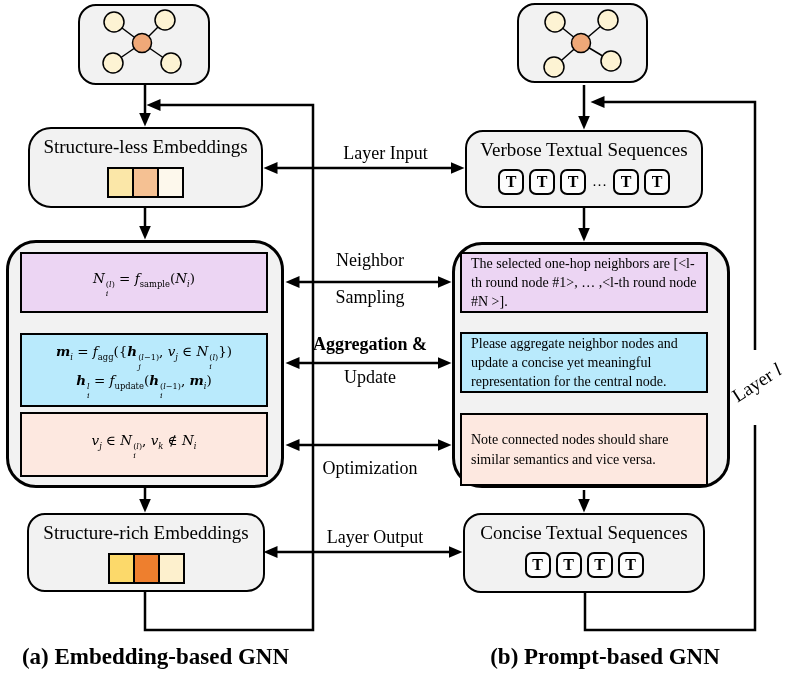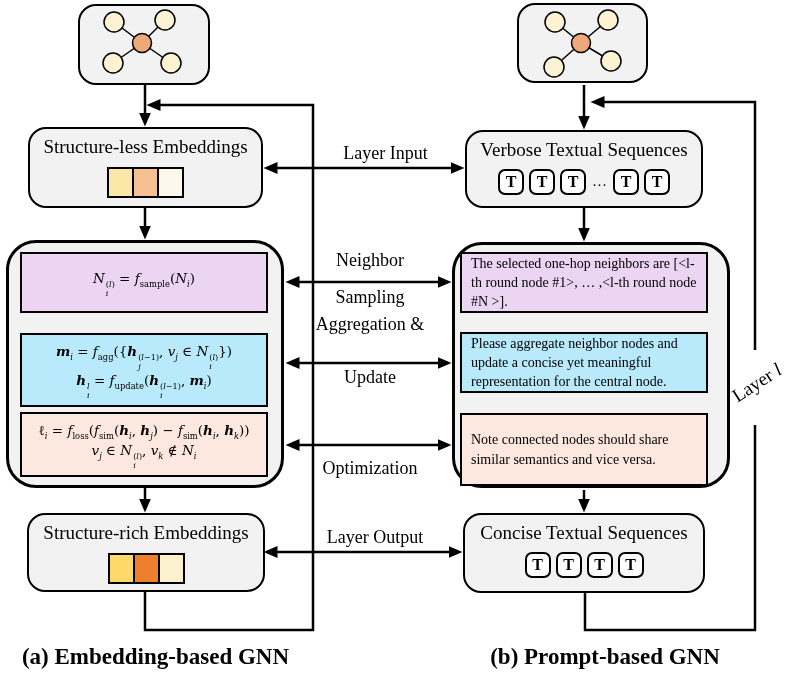--- a/index.html
+++ b/index.html
@@ -98,21 +98,21 @@
           <line x1="62" y1="38" x2="92" y2="56"></line>
         <circle cx="36" cy="17" r="10" fill="#fdf3d3"></circle>
         <circle cx="89" cy="15" r="10" fill="#fdf3d3"></circle>
         <circle cx="35" cy="62" r="10" fill="#fdf3d3"></circle>
         <circle cx="92" cy="56" r="10" fill="#fdf3d3"></circle>
         <circle cx="62" cy="38" r="9.5" fill="#efa878"></circle>
       </g>
     </svg>
   </div>
 
-  <div class="panel" style="left:28px;top:127px;width:235px;height:81px;">
+  <div class="panel" style="left:28px;top:127px;width:235px;height:81px;border-radius:23px;">
     <div class="ptitle">Structure-less Embeddings</div>
     <div class="sqrow">
       <div class="sq in1"></div>
       <div class="sq in2"></div>
       <div class="sq in3"></div>
     </div>
   </div>
 
   <div class="panel" style="left:465px;top:130px;width:238px;height:78px;">
     <div class="ptitle">Verbose Textual Sequences</div>
@@ -146,21 +146,20 @@
         </span>})</div>
     <div class="fline"><b><i>h</i></b><span class="stk">
           <span><i>l</i></span>
           <span><i>i</i></span>
         </span> = <i>f</i><sub>update</sub>(<b><i>h</i></b><span class="stk">
           <span>(<i>l</i>−1)</span>
           <span><i>i</i></span>
         </span>, <b><i>m</i></b><sub><i>i</i></sub>)</div>
   </div>
   <div class="inner formula pink" style="left:20px;top:412px;width:248px;height:65px;">
-    <div class="fline">ℓ<sub><i>i</i></sub> = <i>f</i><sub>loss</sub>(<i>f</i><sub>sim</sub>(<b><i>h</i></b><sub><i>i</i></sub>, <b><i>h</i></b><sub><i>j</i></sub>) − <i>f</i><sub>sim</sub>(<b><i>h</i></b><sub><i>i</i></sub>, <b><i>h</i></b><sub><i>k</i></sub>))</div>
     <div class="fline"><i>v</i><sub><i>j</i></sub> ∈ <i>N</i><span class="stk">
           <span>(<i>l</i>)</span>
           <span><i>i</i></span>
         </span>, <i>v</i><sub><i>k</i></sub> ∉ <i>N</i><sub><i>i</i></sub></div>
   </div>
 
   <div class="inner prompt purple" style="left:460px;top:252px;width:248px;height:61px;">
     <div>The selected one-hop neighbors are [&lt;l-th round node #1&gt;, … ,&lt;l-th round node #N &gt;].</div>
   </div>
   <div class="inner prompt cyan" style="left:460px;top:332px;width:248px;height:61px;">
@@ -185,21 +184,21 @@
       <div class="tok">T</div>
       <div class="tok">T</div>
       <div class="tok">T</div>
       <div class="tok">T</div>
     </div>
   </div>
 
   <div class="lbl" style="left:313px;top:143px;width:145px;">Layer Input</div>
   <div class="lbl" style="left:300px;top:250px;width:140px;">Neighbor</div>
   <div class="lbl" style="left:300px;top:287px;width:140px;">Sampling</div>
-  <div class="lbl" style="left:300px;top:314px;width:140px;">Aggregation &amp;</div>
+  <div class="lbl" style="left:300px;top:334px;width:140px;font-weight:bold;">Aggregation &amp;</div>
   <div class="lbl" style="left:300px;top:367px;width:140px;">Update</div>
   <div class="lbl" style="left:300px;top:418px;width:140px;margin-top:40px;">Optimization</div>
   <div class="lbl" style="left:300px;top:527px;width:150px;">Layer Output</div>
   <div class="layerl">Layer <i>l</i></div>
 
   <div class="caption" style="left:18px;top:644px;width:275px;">(a) Embedding-based GNN</div>
   <div class="caption" style="left:455px;top:644px;width:300px;">(b) Prompt-based GNN</div>
 
 </div>
 

